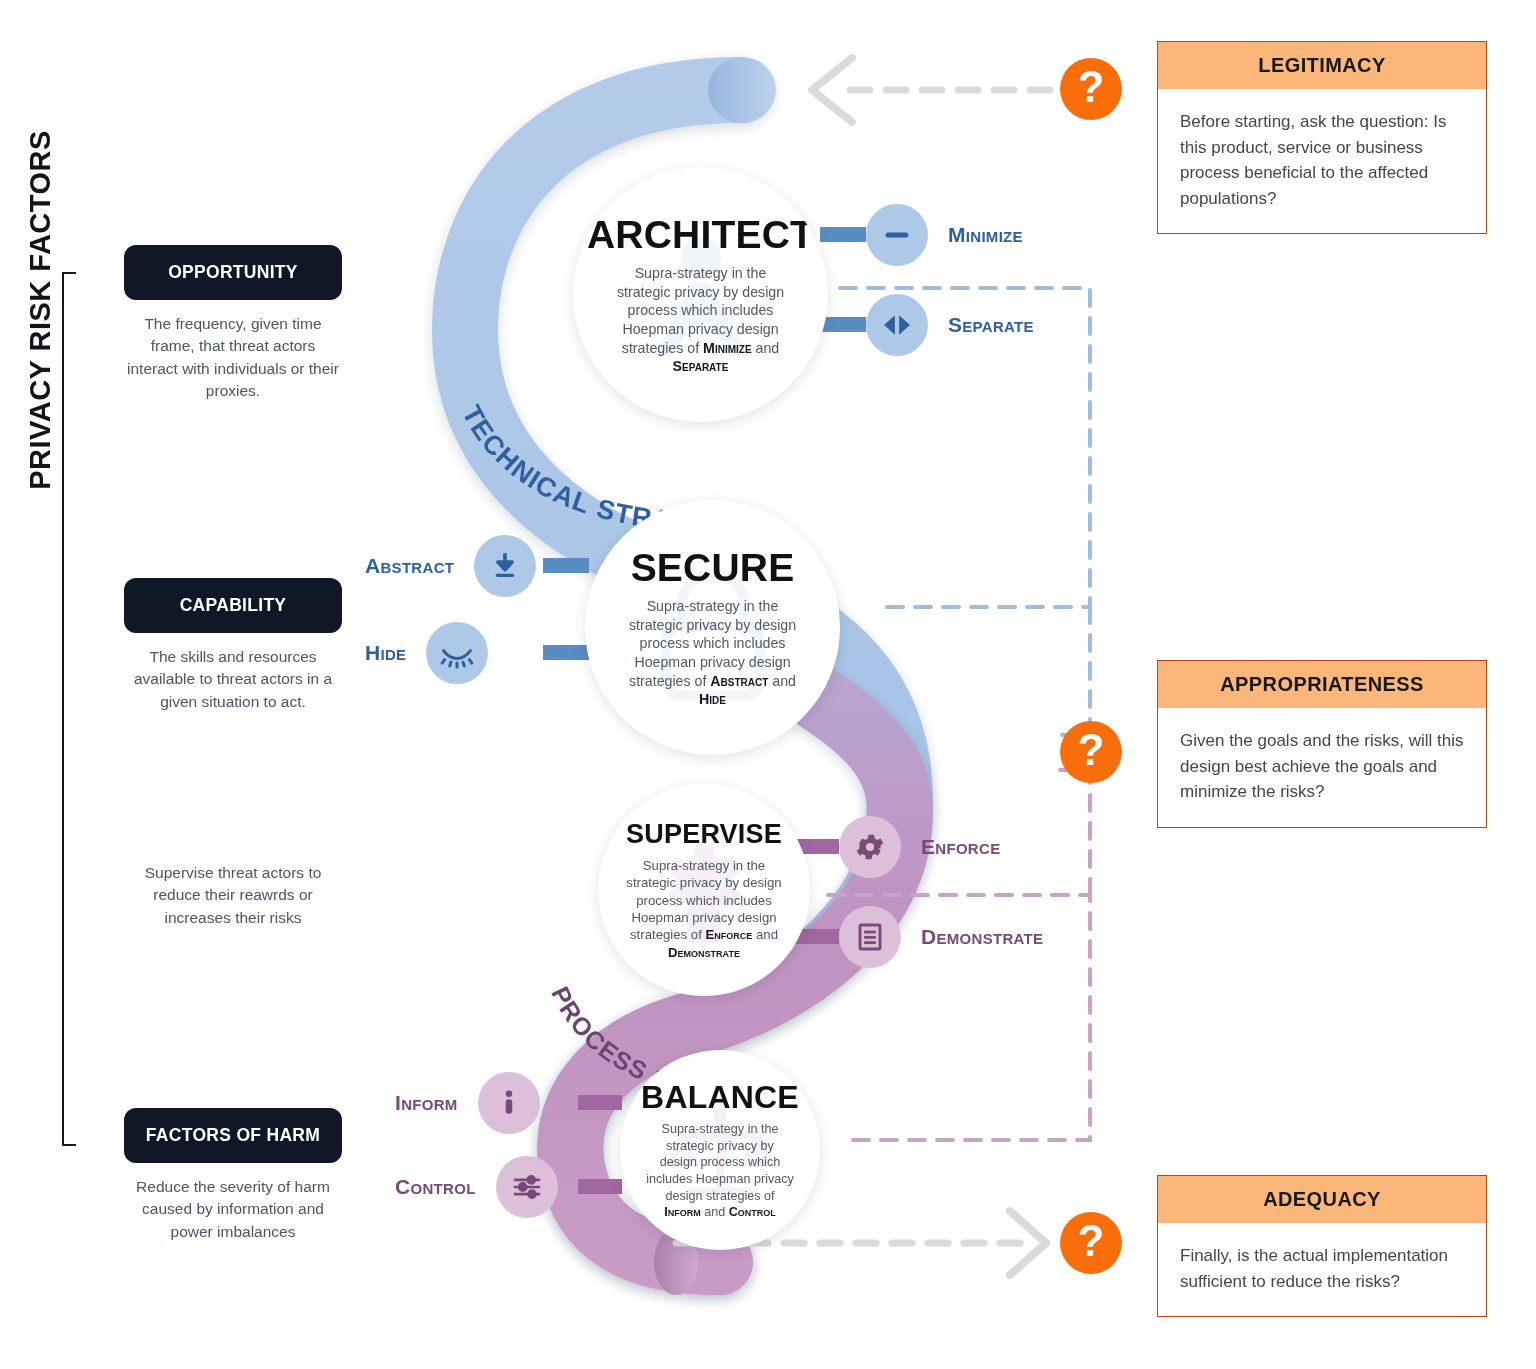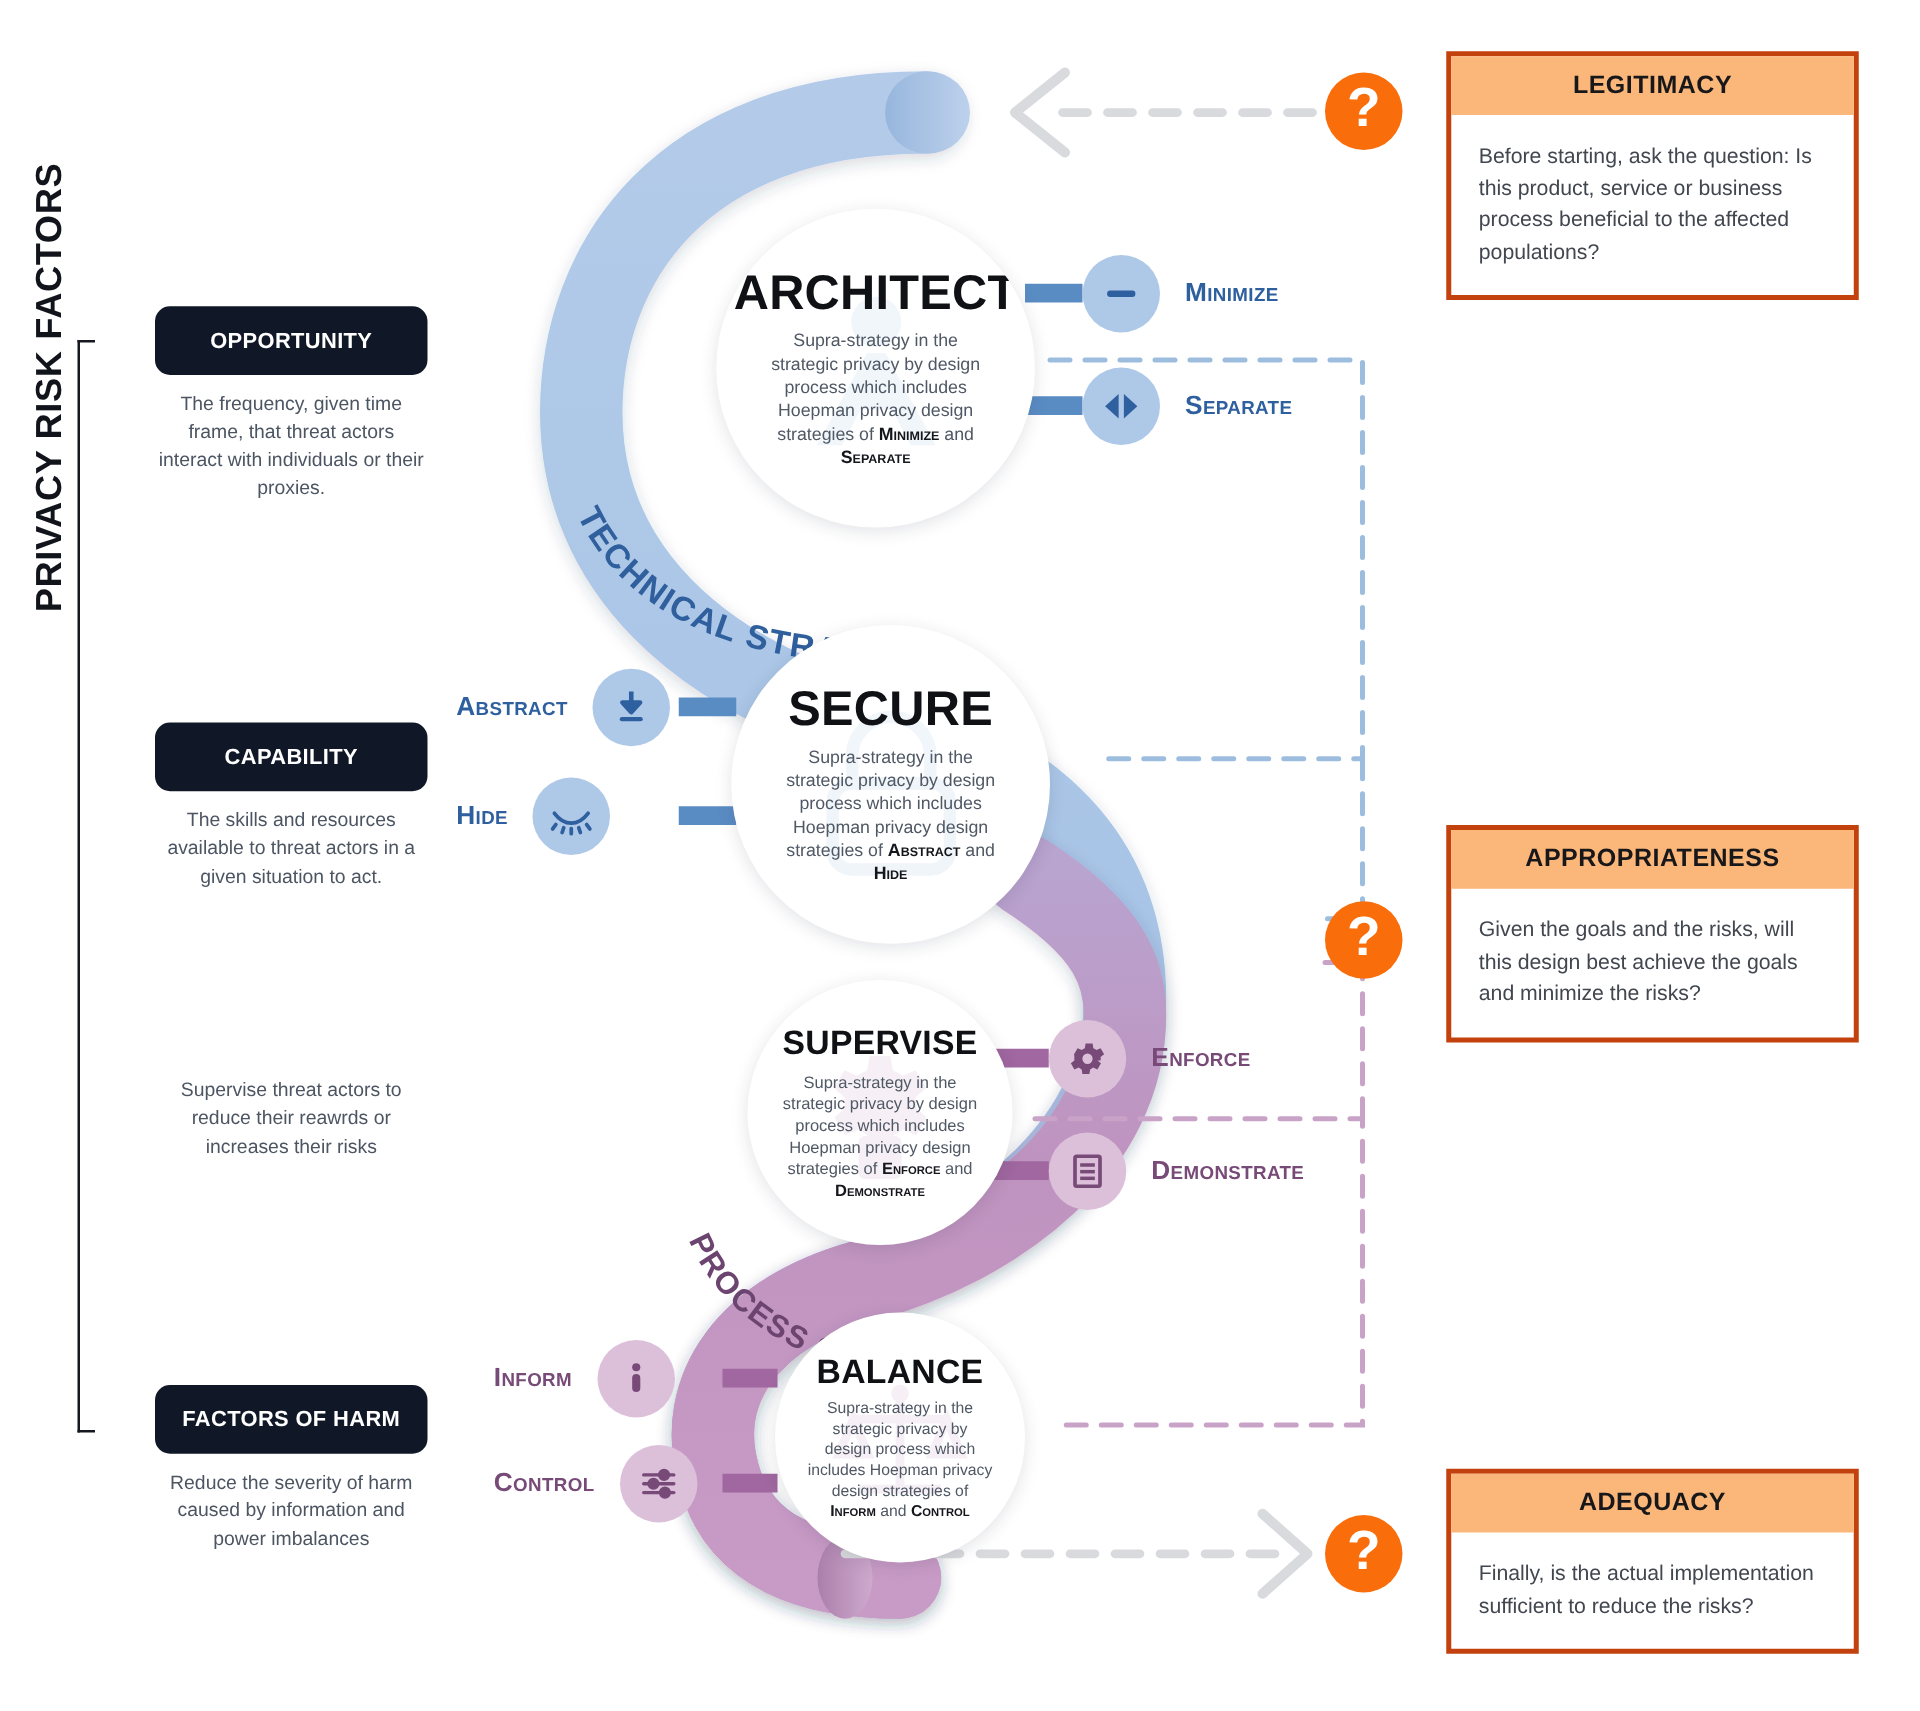--- a/index.html
+++ b/index.html
@@ -55,21 +55,21 @@
     text-align: center;
     font-size: 15.5px;
     line-height: 1.45;
     color: #4c5562;
   }
 
   
   .qp {
     position: absolute;
     width: 330px;
-    border: 4px solid #c2410c;
+    border: 1px solid #c2410c;
     background: #ffffff;
   }
   .qp-head {
     background: #fbb77a;
     color: #18181a;
     font-weight: bold;
     font-size: 20px;
     letter-spacing: .4px;
     text-align: center;
     padding: 12px 4px;
@@ -118,21 +118,21 @@
   }
   .scircle .s-desc b { color: #14161b; font-weight: bold; }
   .scircle .wm {
     position: absolute; z-index: 1;
     left: 50%; top: 52%;
     transform: translate(-50%,-50%);
     opacity: .17;
   }
   #c-supervise .s-title { font-size: 27px; }
   #c-supervise .s-desc { font-size: 13.2px; padding: 0 28px; }
-  #c-balance .s-title { font-size: 27px; }
+  #c-balance .s-title { font-size: 32px; }
   #c-balance .s-desc { font-size: 12.6px; padding: 0 26px; margin-top: 5px; }
 
   
   .sub { position: absolute; display: flex; align-items: center; }
   .sub .disc {
     width: 62px; height: 62px; border-radius: 50%;
     display: flex; align-items: center; justify-content: center;
     flex: none;
   }
   .sub .slabel {

